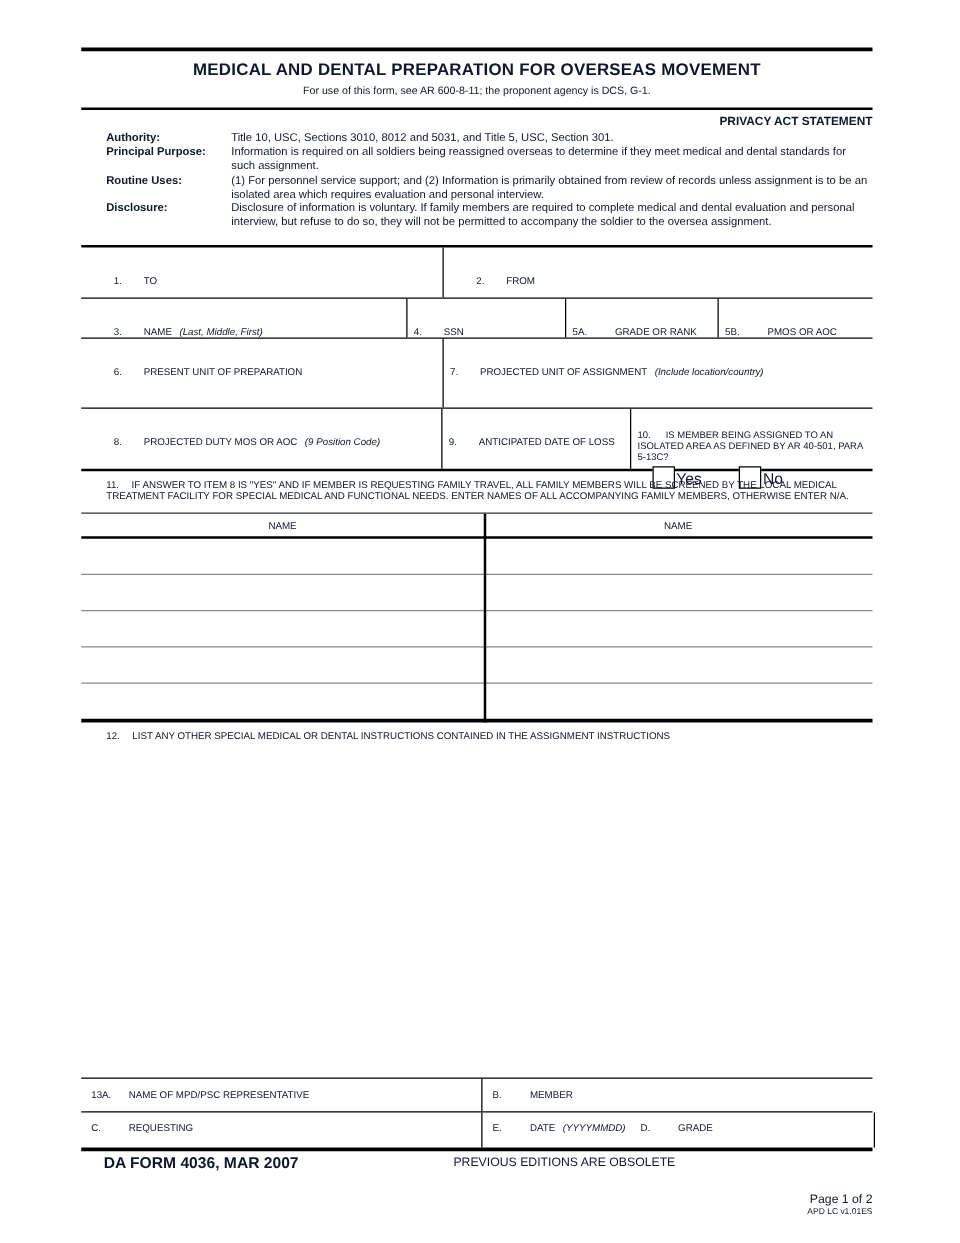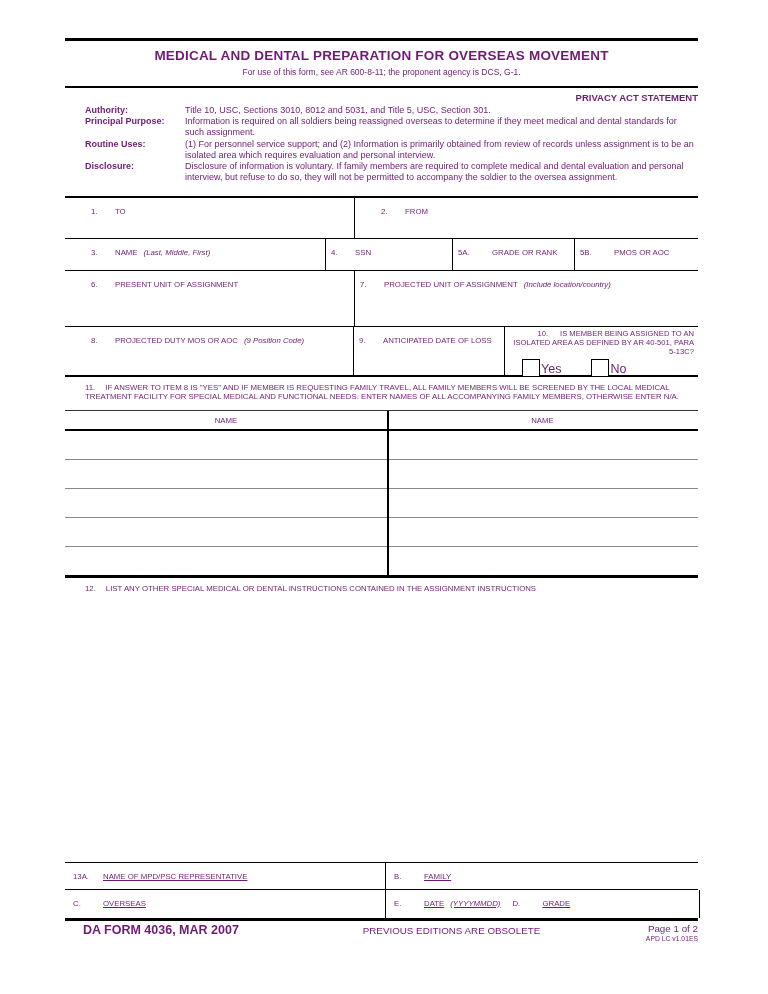--- a/index.html
+++ b/index.html
@@ -1,18 +1,18 @@
 <!DOCTYPE html>
 <html><head>
 <meta charset="utf-8">
 <style>
   html,body{margin:0;padding:0;background:#fff;}
   .page{
     position:relative;width:768px;height:994px;background:#fff;
-    font-family:"Liberation Sans","DejaVu Sans",sans-serif;color:#701a75;
+    font-family:"Liberation Sans","DejaVu Sans",sans-serif;color:#0f172a;
     overflow:hidden;
   }
   .rule{position:absolute;left:65px;width:633px;background:#000;}
   .rule-top{top:38px;height:3px;}
   .rule-2{top:86px;height:2px;}
   .title{position:absolute;top:48px;left:65px;width:633px;text-align:center;
     font-size:13.5px;font-weight:bold;letter-spacing:.2px;}
   .subtitle{position:absolute;top:67px;left:65px;width:633px;text-align:center;font-size:8.5px;}
   .pa-title{position:absolute;top:92px;left:65px;width:633px;text-align:right;
     font-size:9.5px;font-weight:bold;}
@@ -20,35 +20,35 @@
   .pa-row{display:flex;align-items:flex-start;}
   .pa-label{flex:0 0 100px;font-weight:bold;}
   .pa-text{flex:1;max-width:512px;}
 
   .grid{position:absolute;left:65px;top:196px;width:633px;border-top:2px solid #000;box-sizing:border-box;}
   .grow{display:flex;border-bottom:1px solid #000;box-sizing:border-box;}
   .rA{height:41px;}
   .rB{height:32px;}
   .rC{height:56px;}
   .rD{height:50px;border-bottom:2px solid #000;}
-  .cell{border-right:1px solid #000;box-sizing:border-box;position:relative;padding:2px 4px 0 26px;}
+  .cell{border-right:1px solid #000;box-sizing:border-box;position:relative;padding:16px 4px 0 26px;}
   .cell.inner{padding-left:5px;}
   .cell.last{border-right:none;flex:1;}
   .flab{font-size:7.8px;white-space:nowrap;}
   .fnum{display:inline-block;min-width:24px;}
   .fnum-wide{display:inline-block;min-width:34px;}
   .fnote{font-style:italic;margin-left:6px;}
   .w290{flex:0 0 290px;}
   .w261{flex:0 0 261px;}
   .w127{flex:0 0 127px;}
   .w122{flex:0 0 122px;}
   .w289{flex:0 0 289px;}
   .w150{flex:0 0 151px;}
 
-  .q10{font-size:7.6px;line-height:8.8px;white-space:normal;padding-top:1px;text-align:right;}
+  .q10{font-size:7.6px;line-height:8.8px;white-space:normal;padding-top:1px;}
   .q10 .fnum10{margin-right:12px;}
   .cbrow{display:flex;align-items:flex-end;margin-top:3px;margin-left:12px;text-align:center;}
   .cb{width:16px;height:16px;border:1px solid #000;background:#fff;display:inline-block;}
   .cbl{font-size:12.5px;line-height:15px;margin-right:30px;margin-left:1px;}
 
   .item11{position:absolute;top:383px;left:65px;width:633px;box-sizing:border-box;
     padding-left:20px;padding-right:4px;font-size:7.8px;line-height:9px;}
   .item11 .fnum11{margin-right:10px;}
 
   .ntable{position:absolute;top:410px;left:65px;width:633px;border-top:1px solid #333;box-sizing:border-box;}
@@ -60,34 +60,34 @@
   .nrow .ncell{flex:0 0 322px;}
   .nrow .ncell.r{flex:1;}
   .ndivider{position:absolute;left:322px;top:0;bottom:0;width:2px;background:#000;}
 
   .item12{position:absolute;top:581px;left:65px;width:633px;height:280px;box-sizing:border-box;
     padding-left:20px;padding-top:3px;font-size:7.8px;}
   .item12 .fnum12{margin-right:10px;}
 
   .sgrid{position:absolute;top:862px;left:65px;width:633px;border-top:1px solid #000;
     border-bottom:3px solid #000;box-sizing:border-box;}
-  .srow{display:flex;border-bottom:1px solid #000;box-sizing:border-box;height:27px;text-decoration:underline;}
+  .srow{display:flex;border-bottom:1px solid #000;box-sizing:border-box;height:27px;}
   .srow.s2{border-bottom:none;height:28px;}
   .scell{border-right:1px solid #000;box-sizing:border-box;padding:2px 4px 0 8px;position:relative;}
   .scell.last{border-right:none;flex:1;}
   .w321{flex:0 0 321px;}
   .w196{flex:0 0 196px;}
   .scell .flab{font-size:7.8px;}
   .scell .fnum{min-width:30px;}
 
   .footer{position:absolute;top:923px;left:65px;width:633px;display:flex;align-items:flex-start;}
   .f-left{flex:0 0 250px;font-size:12.5px;font-weight:bold;padding-left:18px;box-sizing:border-box;}
   .f-center{flex:1;text-align:center;font-size:9.8px;padding-top:2px;}
   .f-right{flex:0 0 110px;text-align:right;}
-  .f-page{font-size:9.8px;}
+  .f-page{font-size:9.8px;margin-top:31px;}
   .f-ver{font-size:6.8px;margin-top:1px;}
 </style>
 </head>
 <body>
 
 <div class="page">
 
   <div class="rule rule-top"></div>
   <div class="title">MEDICAL AND DENTAL PREPARATION FOR OVERSEAS MOVEMENT</div>
   <div class="subtitle">For use of this form, see AR 600-8-11; the proponent agency is DCS, G-1.</div>
@@ -131,21 +131,21 @@
       </div>
       <div class="cell inner w122">
         <span class="flab"><span class="fnum fnum-wide">5A.</span><span>GRADE OR RANK</span></span>
       </div>
       <div class="cell inner last">
         <span class="flab"><span class="fnum fnum-wide">5B.</span><span>PMOS OR AOC</span></span>
       </div>
     </div>
     <div class="grow rC">
       <div class="cell w290">
-        <span class="flab"><span class="fnum">6.</span><span>PRESENT UNIT OF ASSIGNMENT</span></span>
+        <span class="flab"><span class="fnum">6.</span><span>PRESENT UNIT OF PREPARATION</span></span>
       </div>
       <div class="cell inner last">
         <span class="flab"><span class="fnum">7.</span><span>PROJECTED UNIT OF ASSIGNMENT</span><span class="fnote">(Include location/country)</span></span>
       </div>
     </div>
     <div class="grow rD">
       <div class="cell w289">
         <span class="flab"><span class="fnum">8.</span><span>PROJECTED DUTY MOS OR AOC</span><span class="fnote">(9 Position Code)</span></span>
       </div>
       <div class="cell inner w150">
@@ -198,26 +198,26 @@
   <div class="item12">
     <span class="fnum12">12.</span><span>LIST ANY OTHER SPECIAL MEDICAL OR DENTAL INSTRUCTIONS CONTAINED IN THE ASSIGNMENT INSTRUCTIONS</span>
   </div>
 
   <div class="sgrid">
     <div class="srow">
       <div class="scell w321">
         <span class="flab"><span class="fnum fnum-wide">13A.</span><span>NAME OF MPD/PSC REPRESENTATIVE</span></span>
       </div>
       <div class="scell last">
-        <span class="flab"><span class="fnum">B.</span><span>FAMILY</span></span>
+        <span class="flab"><span class="fnum">B.</span><span>MEMBER</span></span>
       </div>
     </div>
     <div class="srow s2">
       <div class="scell w321">
-        <span class="flab"><span class="fnum">C.</span><span>OVERSEAS</span></span>
+        <span class="flab"><span class="fnum">C.</span><span>REQUESTING</span></span>
       </div>
       <div class="scell last">
         <span class="flab"><span class="fnum">E.</span><span>DATE</span><span class="fnote">(YYYYMMDD)</span></span>
       </div>
       <div class="scell w196">
         <span class="flab"><span class="fnum">D.</span><span>GRADE</span></span>
       </div>
     </div>
   </div>
 

